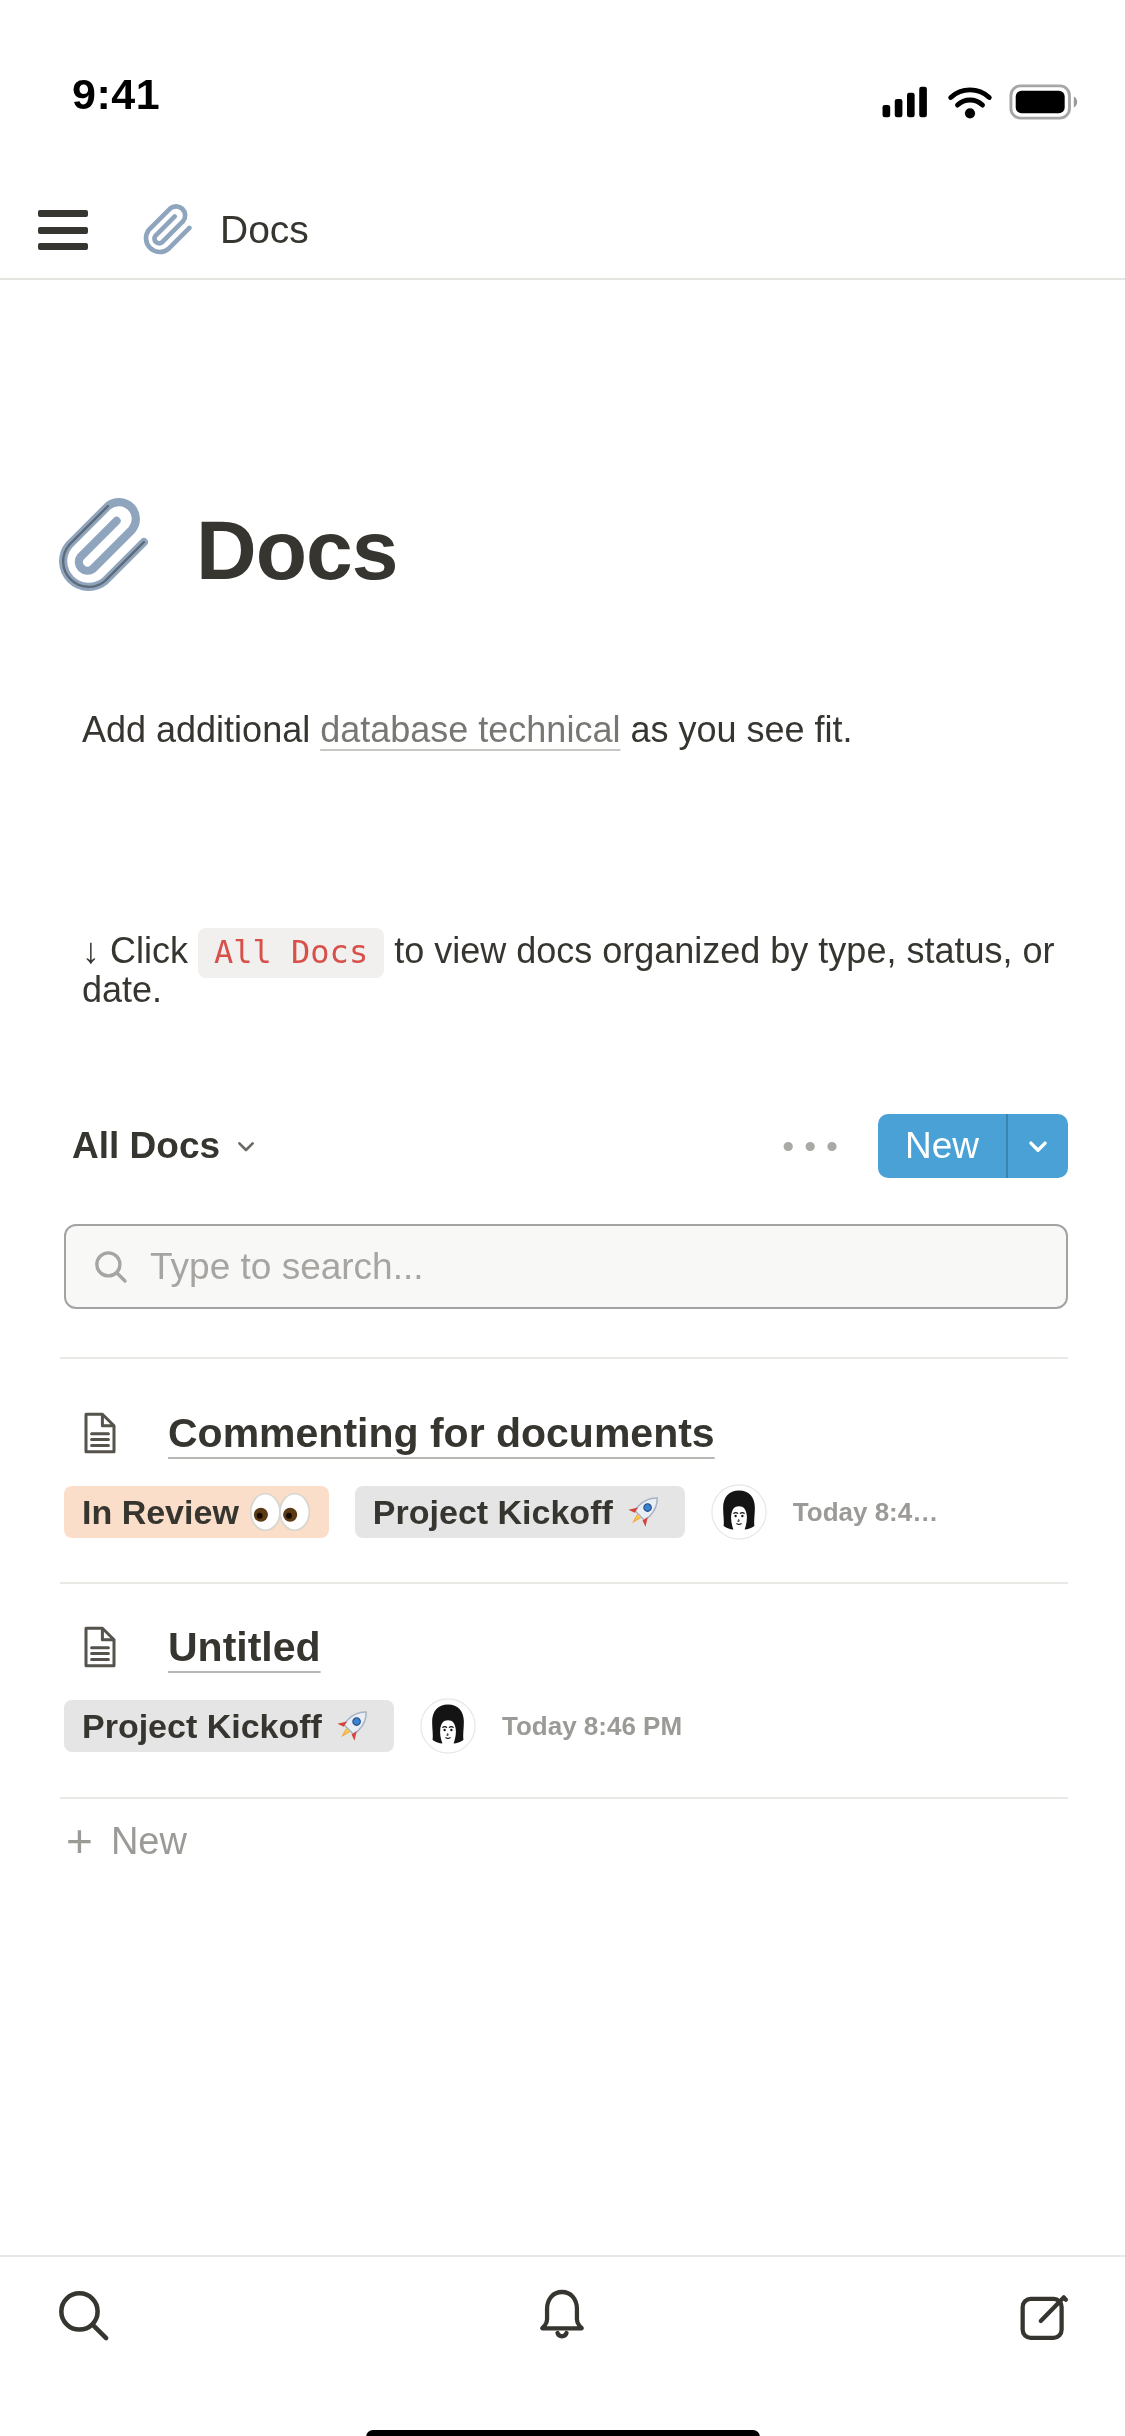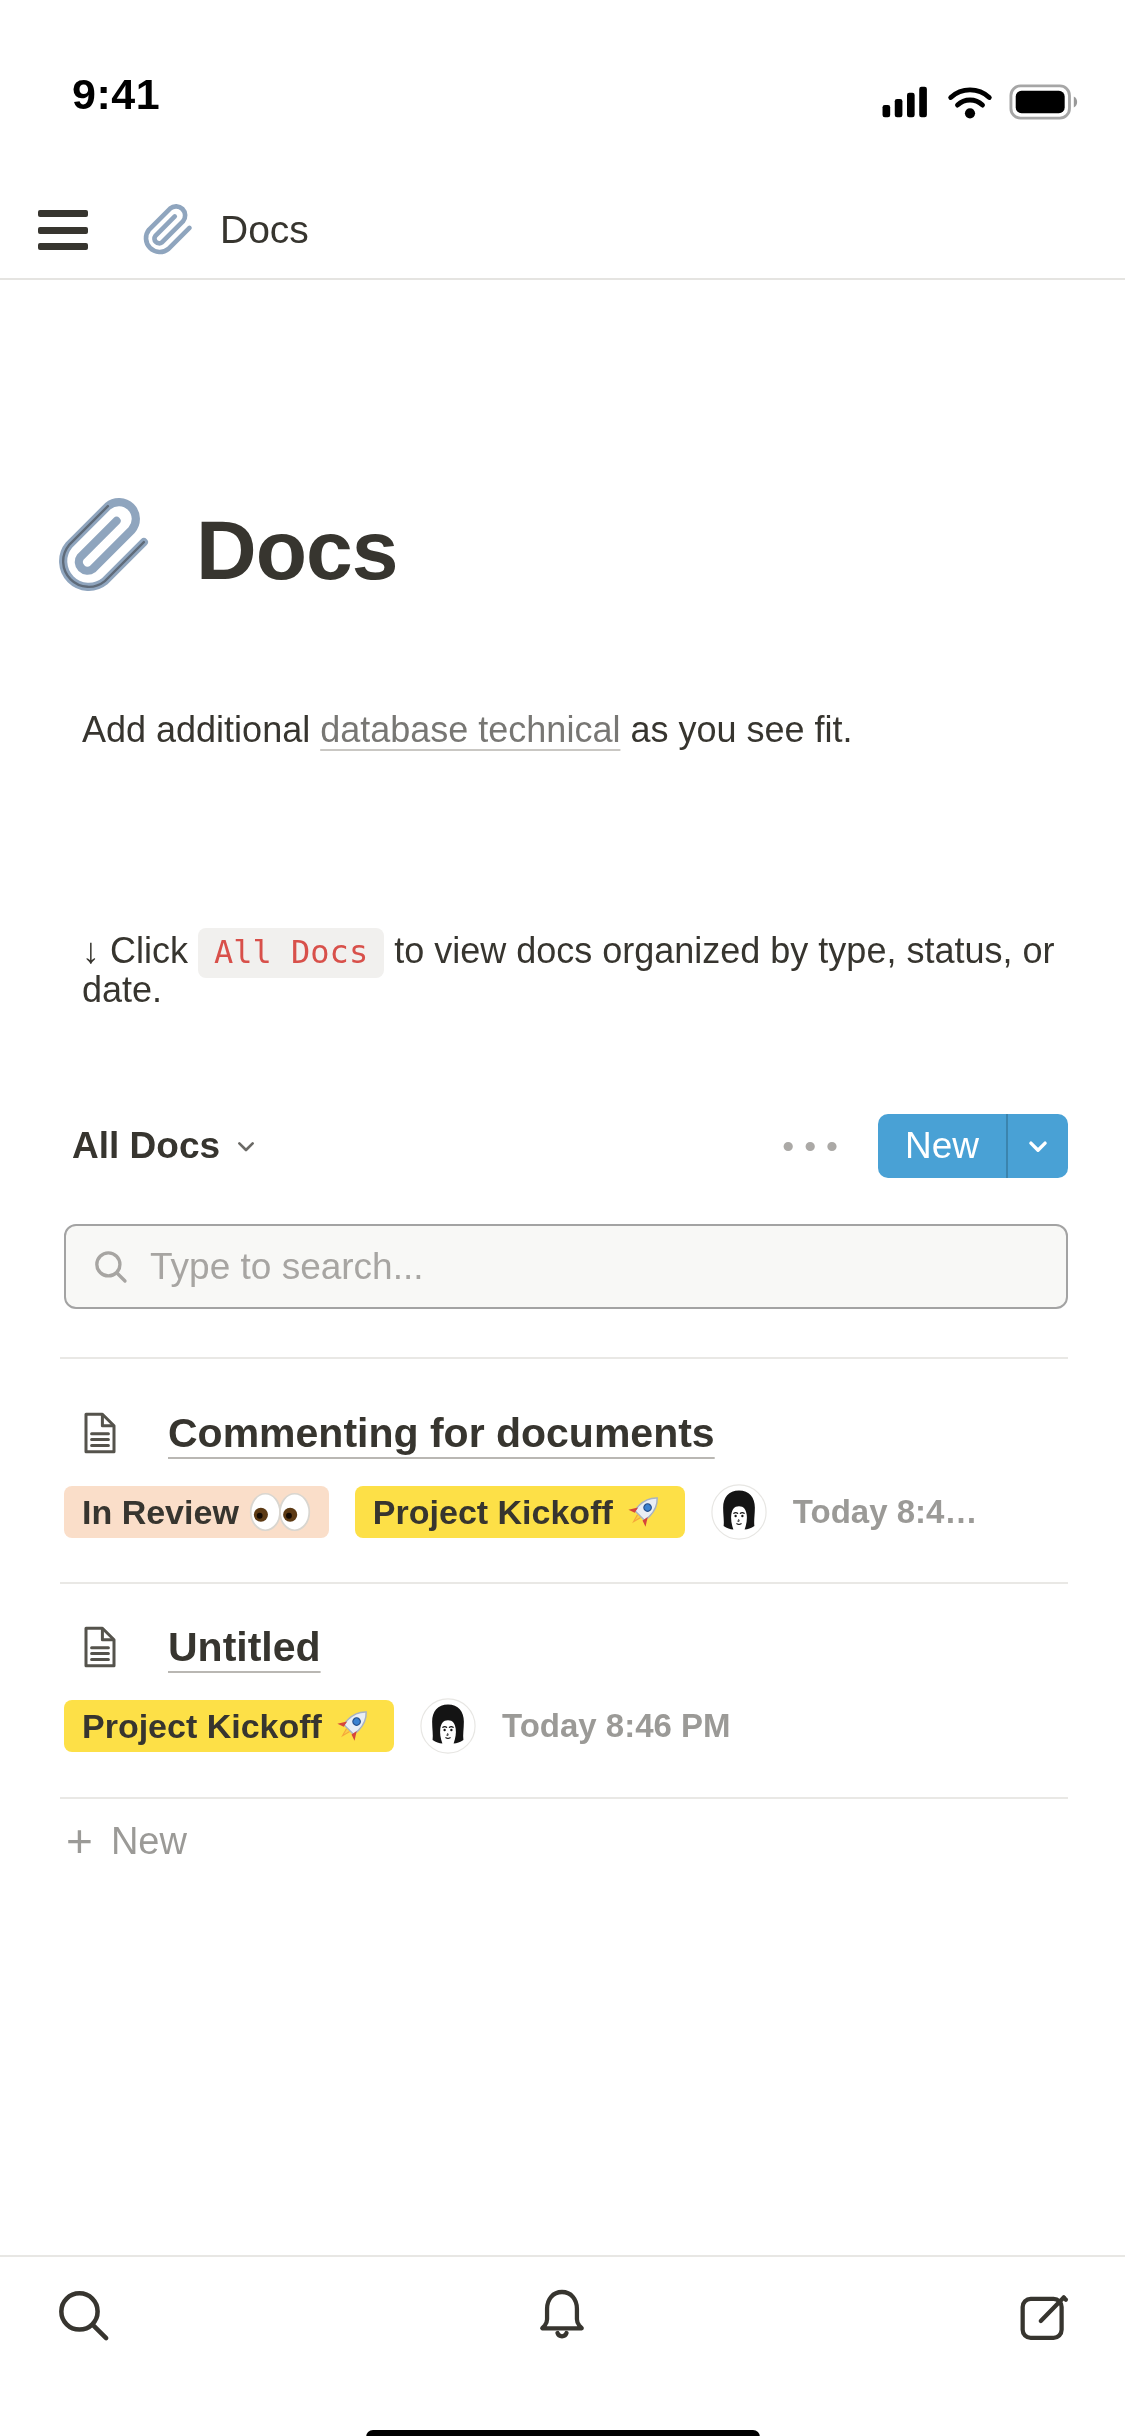--- a/index.html
+++ b/index.html
@@ -47,23 +47,23 @@
 
   
   .divider{position:absolute;left:60px;width:1008px;height:0;border-top:2px solid #E9E8E5;}
   .row-title-line{position:absolute;left:76px;display:flex;align-items:center;gap:44px;}
   .doc-icon{width:48px;height:58px;flex:0 0 auto;}
   .row-title{font-size:41px;font-weight:600;color:#37352F;text-decoration:underline;
              text-decoration-color:#B9B7B3;text-underline-offset:10px;text-decoration-thickness:2px;cursor:pointer;}
   .meta-line{position:absolute;left:64px;display:flex;align-items:center;gap:26px;font-weight:bold;}
   .tag{display:flex;align-items:center;gap:10px;height:52px;padding:0 18px;border-radius:8px;font-size:34px;color:#37352F;white-space:nowrap;}
   .tag.peach{background:#FADEC9;}
-  .tag.yellow{background:#fde047;}
+  .tag.yellow{background:#e5e5e5;}
   .avatar{width:56px;height:56px;flex:0 0 auto;}
-  .timestamp{font-size:33px;color:#9B9A97;white-space:nowrap;}
+  .timestamp{font-size:26px;color:#9B9A97;white-space:nowrap;}
   .new-row{position:absolute;left:66px;top:1786px;display:flex;align-items:center;gap:18px;color:#9B9A97;cursor:pointer;}
   .new-row .plus{font-size:46px;line-height:46px;font-weight:400;}
   .new-row .nr-label{font-size:38px;}
 
   
   .tab-bar{position:absolute;left:0;top:2223px;width:1125px;height:213px;border-top:2px solid #E8E7E4;}
   .tab-icon{position:absolute;top:2252px;width:64px;height:64px;cursor:pointer;}
   .tab-search{left:52px;}
   .tab-bell{left:530px;}
   .tab-compose{left:1012px;}

